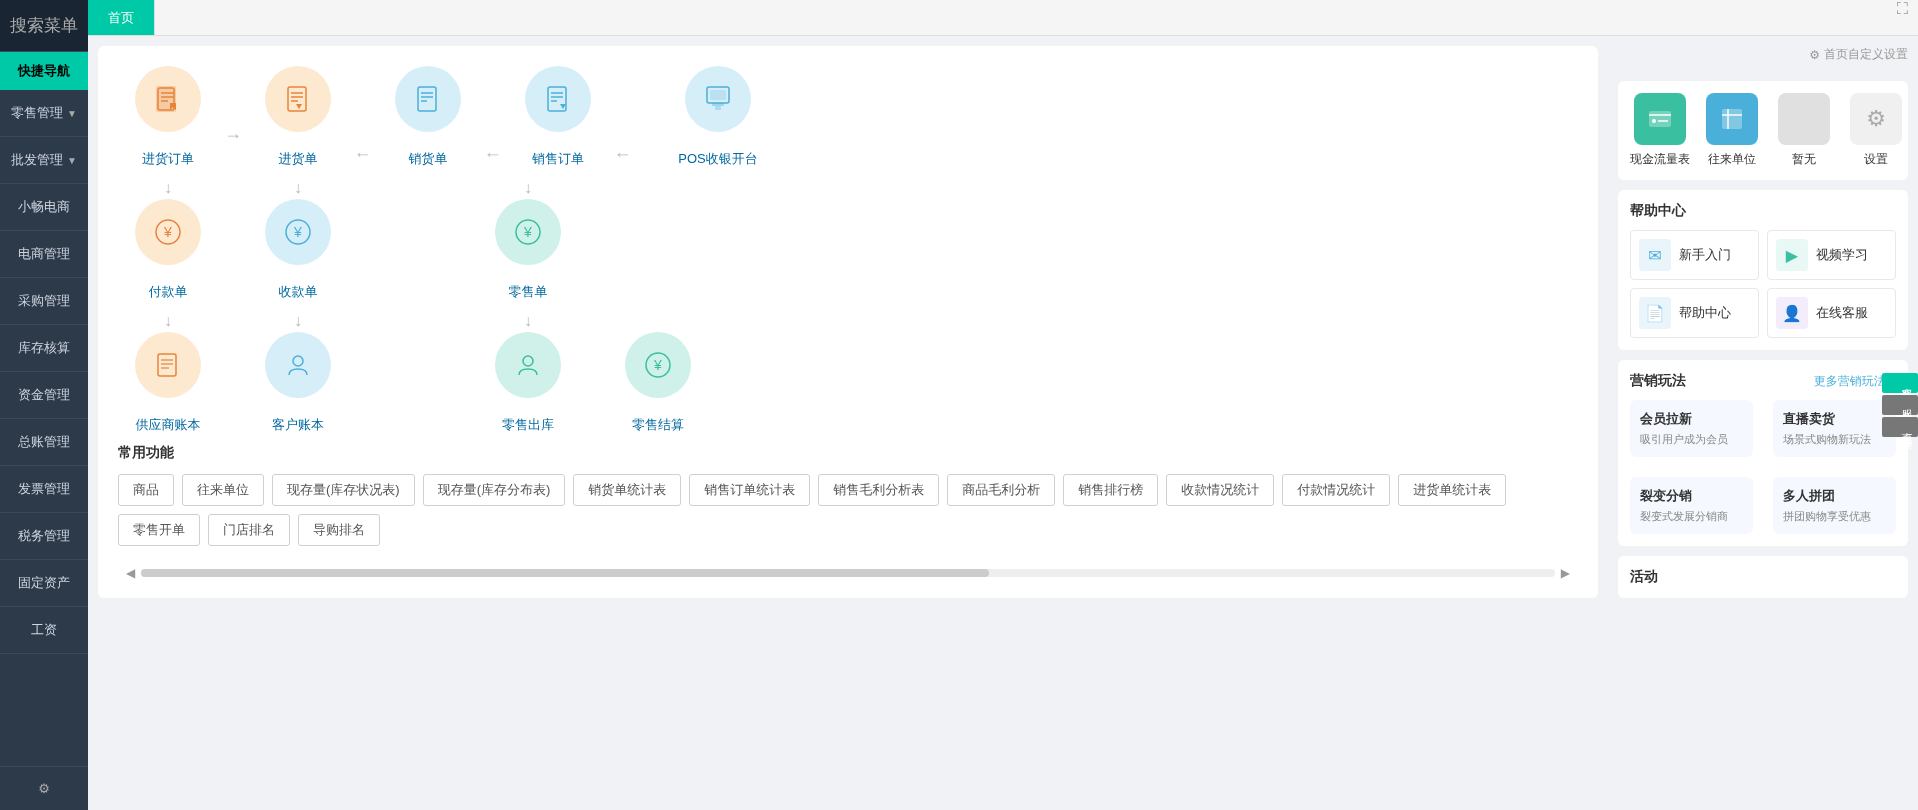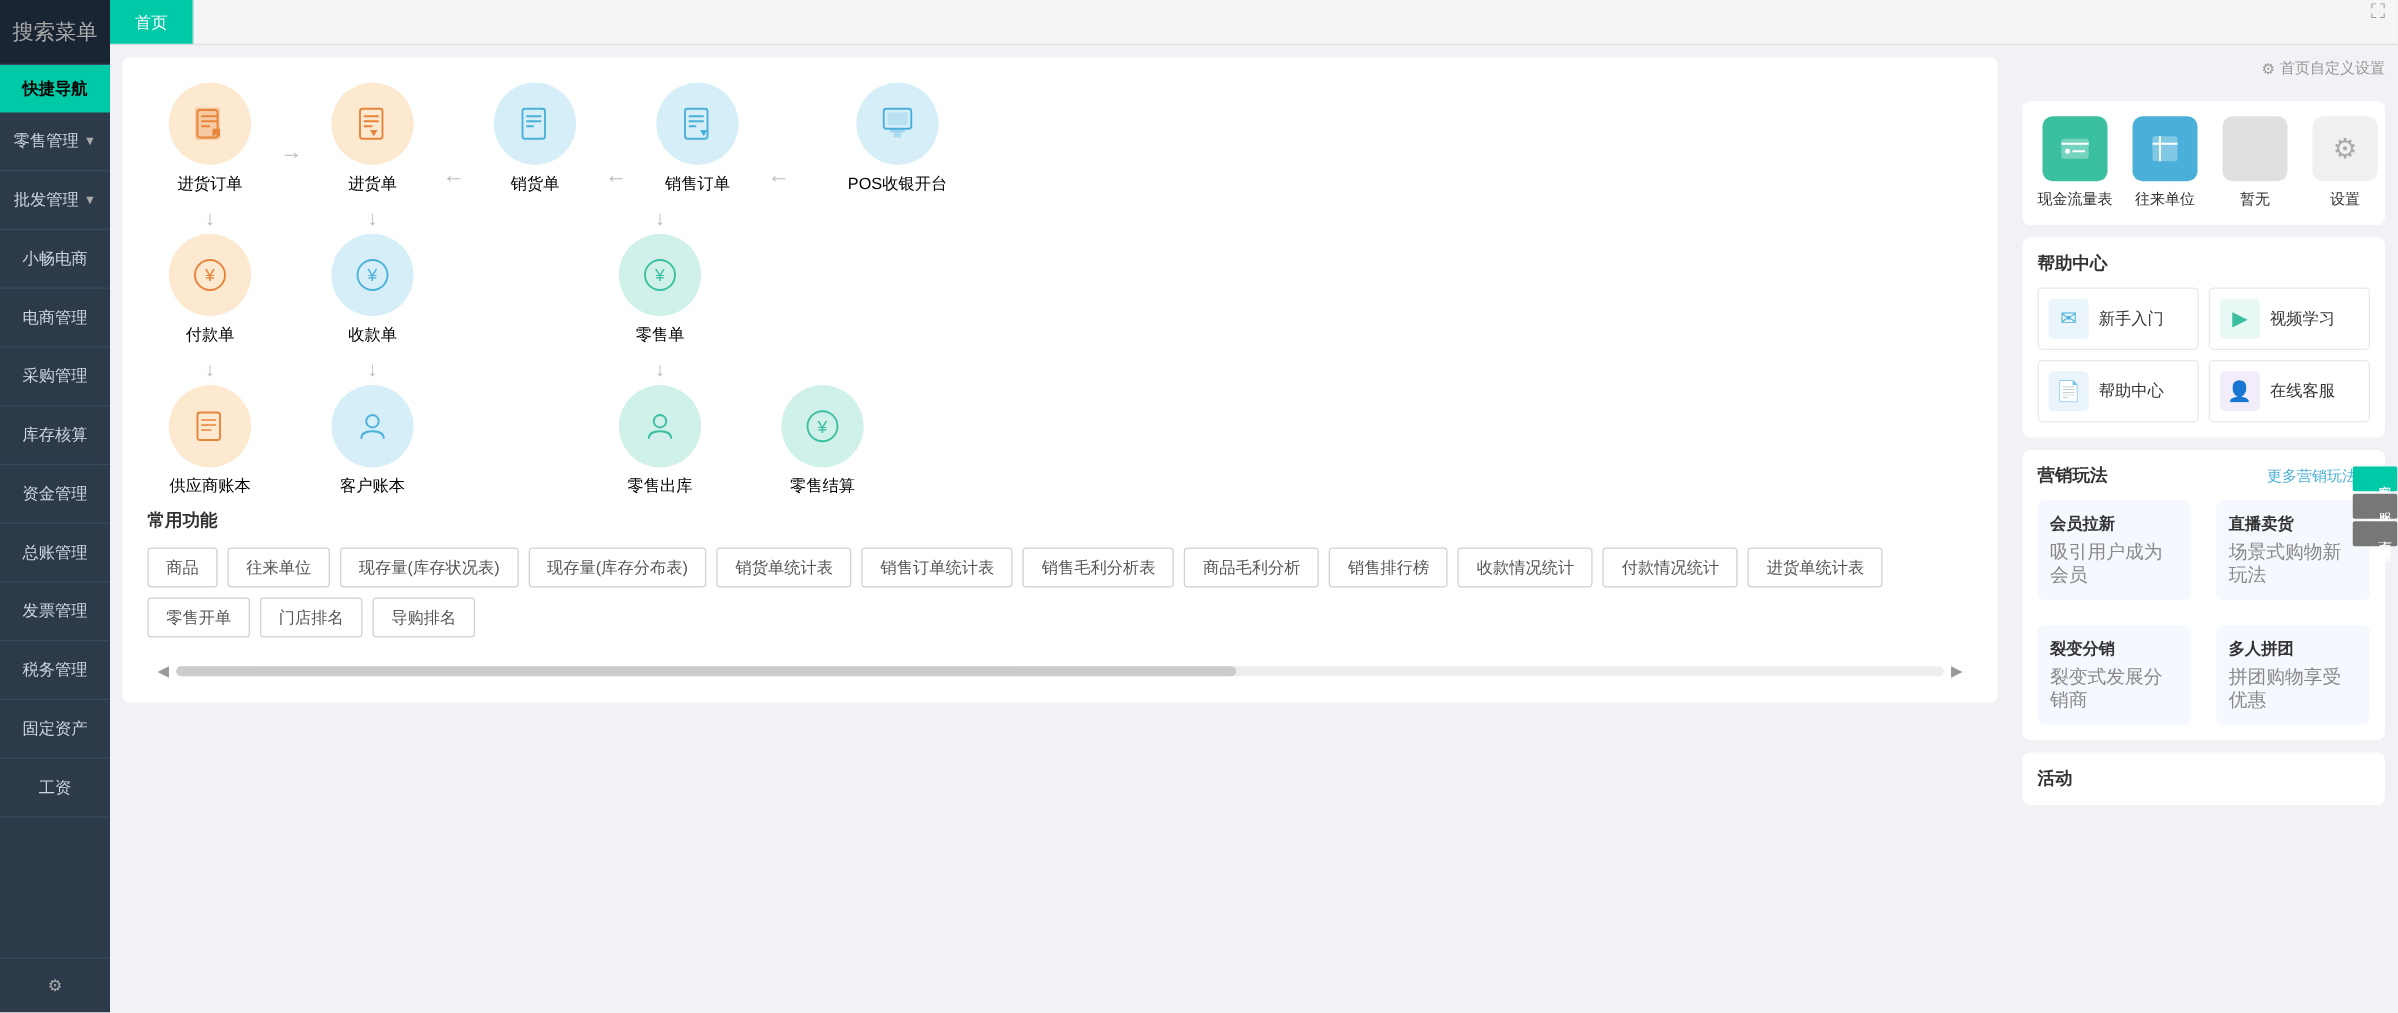--- a/index.html
+++ b/index.html
@@ -144,22 +144,23 @@
       align-items: center;
       justify-content: center;
       font-size: 26px;
     }
     .flow-node-circle.orange { background: #fde8d0; color: #e8843a; }
     .flow-node-circle.blue { background: #d6eef8; color: #4ab0d9; }
     .flow-node-circle.teal { background: #d0f0ea; color: #3abfa0; }
 
     .flow-node-label {
       font-size: 13px;
-      color: #000000;
+      color: #0369a1;
       text-align: center;
+      margin-top: 12px;
     }
 
     
     .common-func-card {
       background: #fff;
       border-radius: 6px;
       padding: 16px;
     }
     .common-func-title {
       font-size: 14px;
@@ -311,21 +312,21 @@
       grid-template-columns: 1fr 1fr;
       gap: 20px;
     }
     .marketing-item {
       background: #f5f8fe;
       border-radius: 6px;
       padding: 10px;
       cursor: pointer;
     }
     .mi-title { font-size: 13px; font-weight: bold; color: #333; margin-bottom: 4px; }
-    .mi-desc { font-size: 15px; color: #888; }
+    .mi-desc { font-size: 11px; color: #888; }
 
     
     .activity-title {
       font-size: 14px;
       font-weight: bold;
       color: #333;
     }
 
     
     .float-btns {

